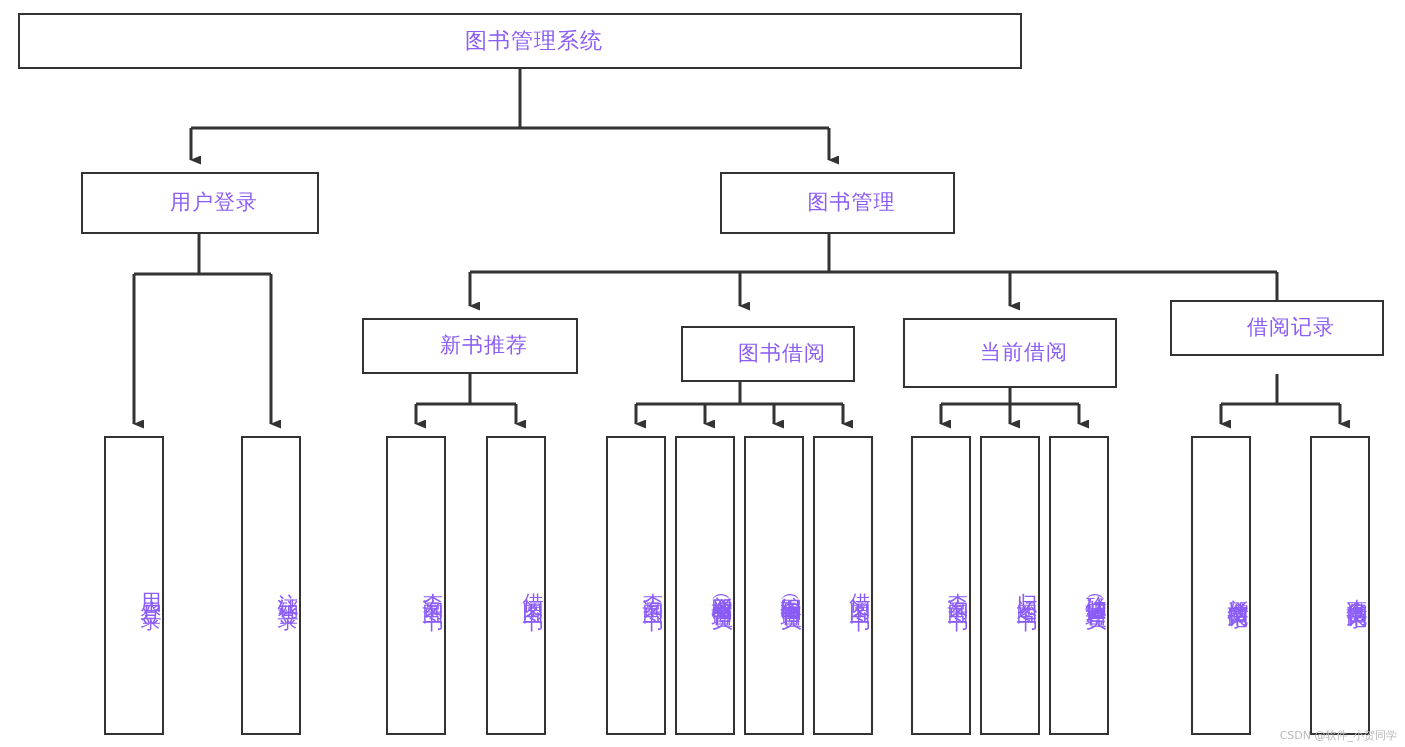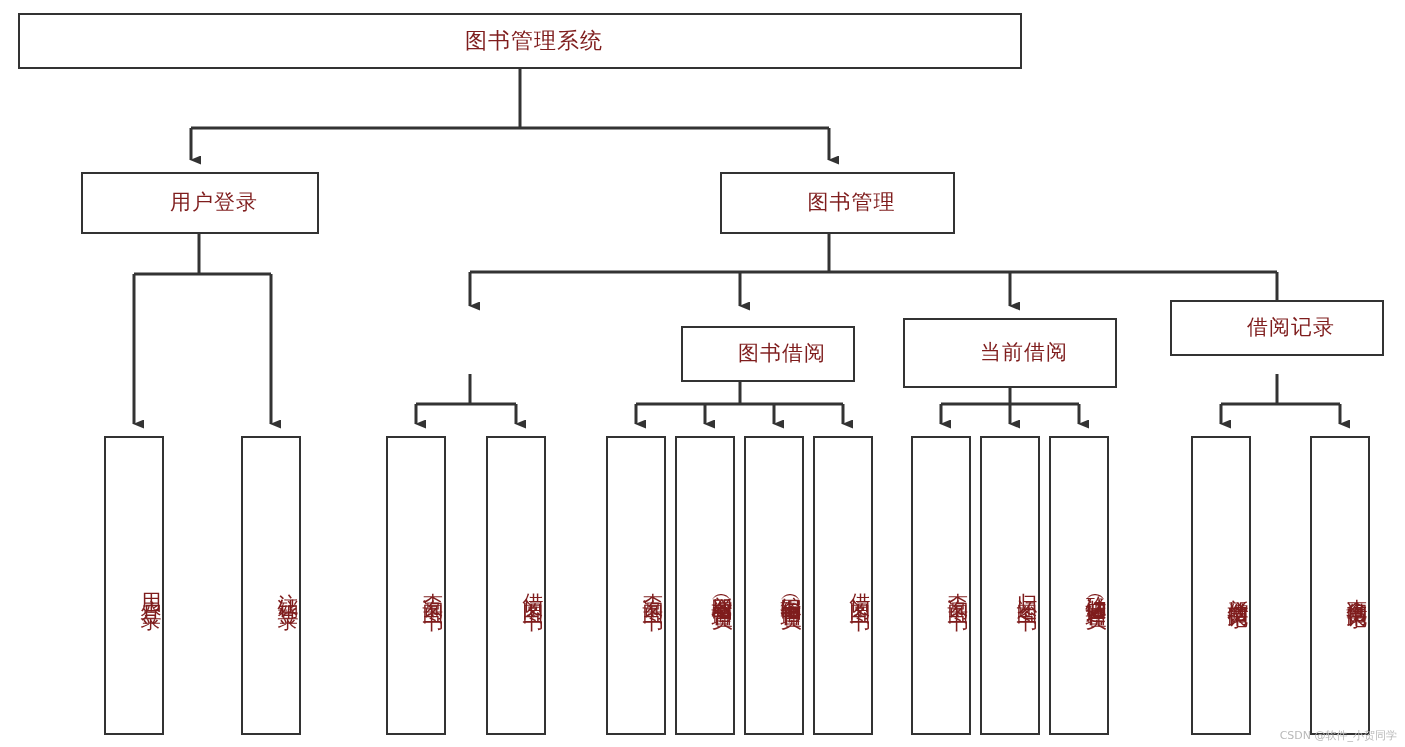--- a/index.html
+++ b/index.html
@@ -26,21 +26,21 @@
     height: 747px;
   }
   .node {
     position: absolute;
     box-sizing: border-box;
     border: 2px solid #333333;
     background: #ffffff;
     display: flex;
     align-items: center;
     justify-content: center;
-    color: #7f1d1d;
+    color: #8b5cf6;
     z-index: 2;
     padding-left: 28px;
   }
   .node.horizontal {
     font-size: 21px;
     letter-spacing: 1px;
     line-height: 1.2;
   }
   .node.root {
     font-size: 22px;
@@ -135,20 +135,23 @@
   </div>
 
   <div class="node horizontal" style="left:81px; top:172px; width:238px; height:62px;">
     <span>用户登录</span>
   </div>
 
   <div class="node horizontal" style="left:712px; top:172px; width:235px; height:62px;margin-left:8px;">
     <span>图书管理</span>
   </div>
 
+  <div class="node horizontal" style="left:362px; top:318px; width:216px; height:56px;">
+    <span>新书推荐</span>
+  </div>
 
   <div class="node horizontal" style="left:633px; top:326px; width:174px; height:56px;margin-left:48px;">
     <span>图书借阅</span>
   </div>
 
   <div class="node horizontal" style="left:903px; top:318px; width:214px; height:70px;">
     <span>当前借阅</span>
   </div>
 
   <div class="node horizontal" style="left:1170px; top:300px; width:214px; height:56px;">

